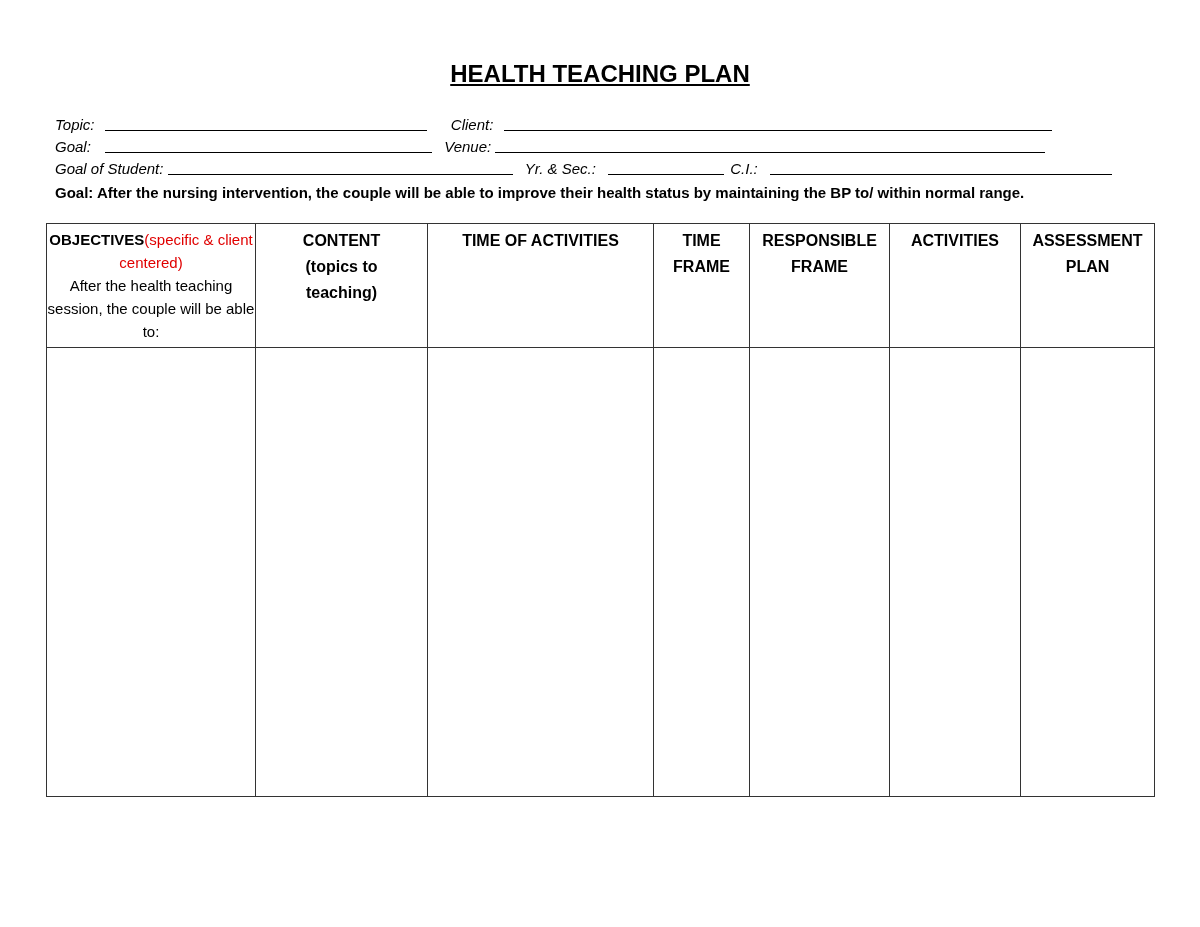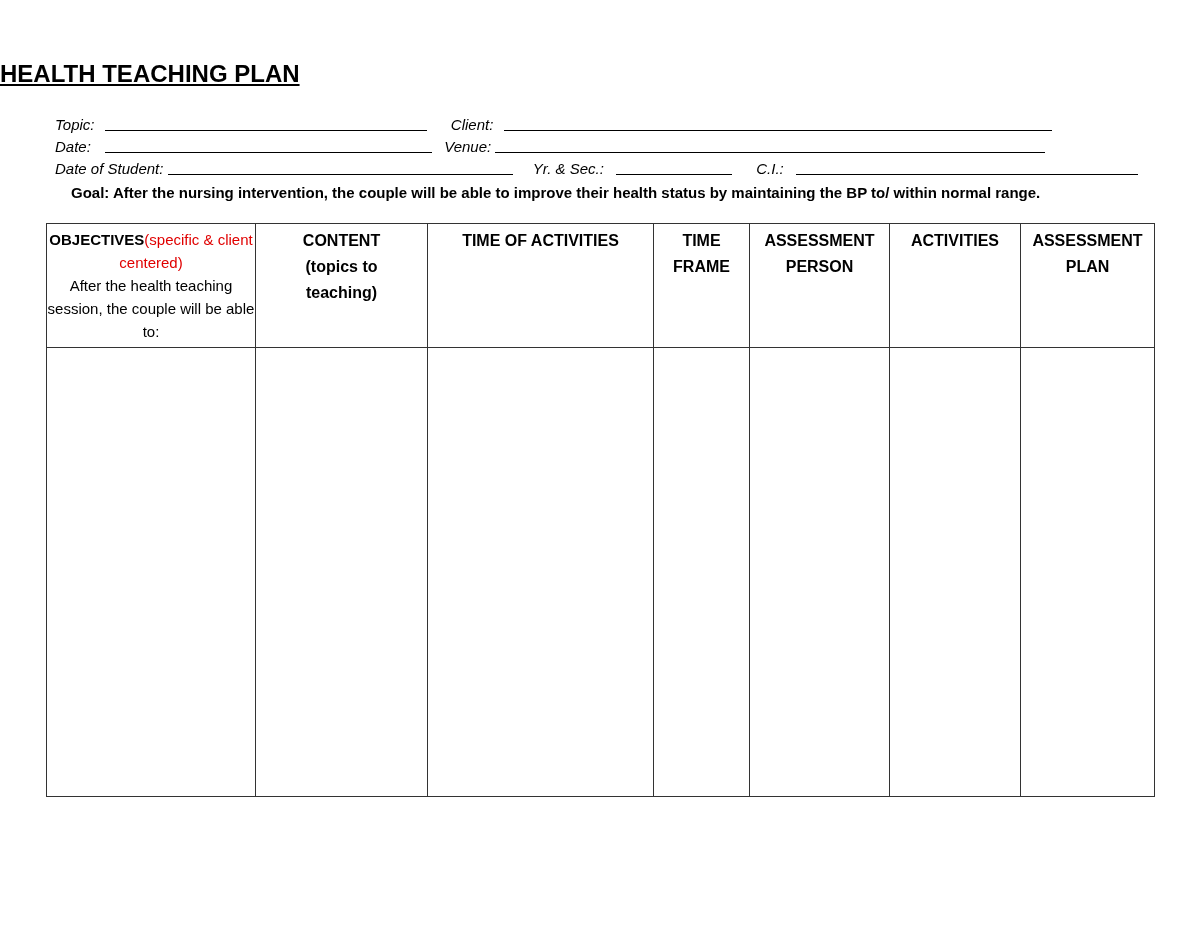--- a/index.html
+++ b/index.html
@@ -1,23 +1,23 @@
 <!DOCTYPE html>
 <html><head>
 <meta charset="utf-8">
 <style>
   html, body { margin:0; padding:0; background:#ffffff; }
   body { width:1200px; height:927px; position:relative; overflow:hidden;
          font-family:"Liberation Sans", sans-serif; color:#000; }
-  .title { position:absolute; top:60px; left:0; width:1200px; text-align:left;
+  .title { position:absolute; top:60px; left:0; width:1200px; text-align:center;
            font-size:24px; font-weight:bold; text-decoration:underline; }
   .line { position:absolute; left:55px; font-size:15px; white-space:nowrap; }
   .line span { display:inline-block;font-style:italic; }
   .blank { border-bottom:1px solid #000; height:14px; vertical-align:bottom; margin-bottom:2px; }
-  .goal { position:absolute; left:55px; top:184px; font-size:15px; font-weight:bold; white-space:nowrap;margin-left:16px; }
+  .goal { position:absolute; left:55px; top:184px; font-size:15px; font-weight:bold; white-space:nowrap; }
   table { position:absolute; left:46px; top:223px; width:1108px; border-collapse:collapse;
           table-layout:fixed; }
   td, th { border:1px solid #333; vertical-align:top; padding:4px 0; font-size:16px; text-align:center; }
   th { height:107px; font-weight:bold; line-height:26px; }
   th.obj { font-size:15px; line-height:23px; font-weight:normal; }
   .obj .b { font-weight:bold; }
   .red { color:#e00000; }
   td { height:440px; }
 </style>
 </head>
@@ -26,32 +26,32 @@
 <div class="title">HEALTH TEACHING PLAN</div>
 
 <div class="line" style="top:116px;">
   <span>Topic:</span>
   <span class="blank" style="width:322px;margin-left:6px;"></span>
   <span style="margin-left:20px;">Client:</span>
   <span class="blank" style="width:548px;margin-left:6px;"></span>
 </div>
 
 <div class="line" style="top:138px;">
-  <span>Date:</span>
+  <span>Goal:</span>
   <span class="blank" style="width:327px;margin-left:10px;"></span>
   <span style="margin-left:8px;">Venue:</span>
   <span class="blank" style="width:550px;"></span>
 </div>
 
 <div class="line" style="top:160px;">
-  <span>Date of Student:</span>
+  <span>Goal of Student:</span>
   <span class="blank" style="width:345px;"></span>
-  <span style="margin-left:16px;">Yr. &amp; Sec.:</span>
+  <span style="margin-left:8px;">Yr. &amp; Sec.:</span>
   <span class="blank" style="width:116px;margin-left:8px;"></span>
-  <span style="margin-left:20px;">C.I.:</span>
+  <span style="margin-left:2px;">C.I.:</span>
   <span class="blank" style="width:342px;margin-left:8px;"></span>
 </div>
 
 <div class="goal">Goal:  After the nursing intervention, the couple will be able to improve their health status by maintaining the BP to/ within normal range.</div>
 
 <table>
   <colgroup>
     <col style="width:209px">
       <col style="width:172px">
       <col style="width:226px">
@@ -62,21 +62,21 @@
   </colgroup>
   <tbody>
       <tr>
     <th class="obj">
       <span class="b">OBJECTIVES</span><span class="red">(specific &amp; client centered)</span><br>
       <span>After the health teaching session, the couple will be able to:</span>
     </th>
     <th style="padding:4px 28px;">CONTENT (topics to teaching)</th>
     <th>TIME OF ACTIVITIES</th>
     <th style="padding:4px 12px;">TIME FRAME</th>
-    <th>ASSESSMENT PERSON</th>
+    <th>RESPONSIBLE FRAME</th>
     <th>ACTIVITIES</th>
     <th>ASSESSMENT PLAN</th>
   </tr>
   <tr>
     <td></td>
     <td></td>
     <td></td>
     <td></td>
     <td></td>
     <td></td>

